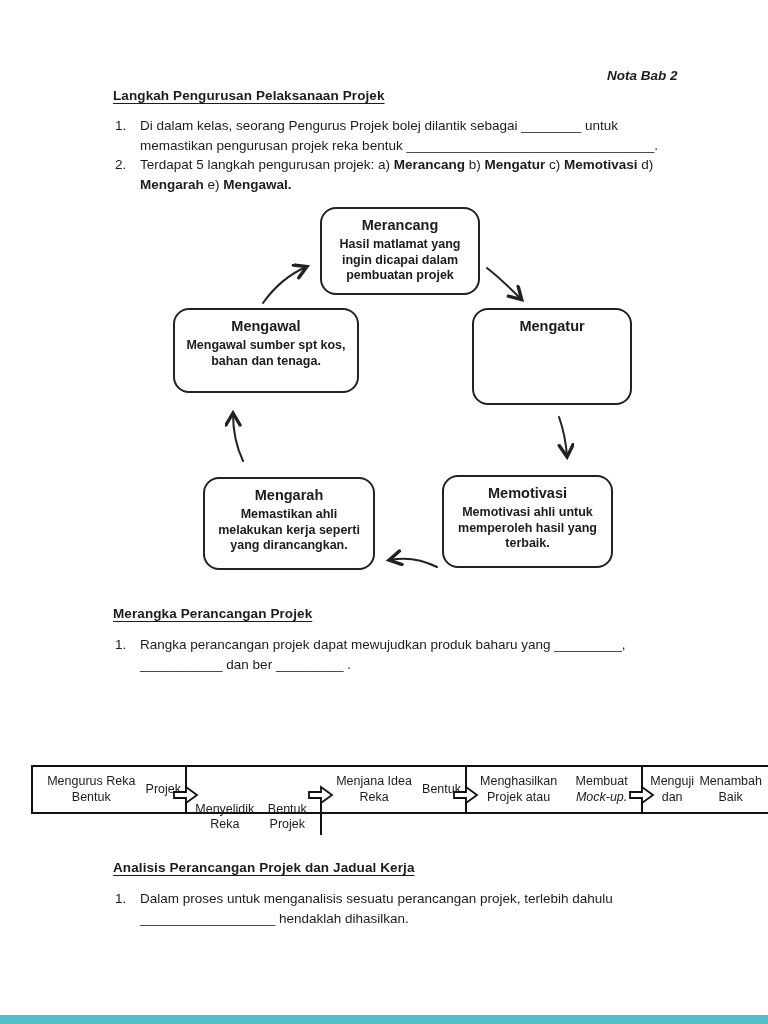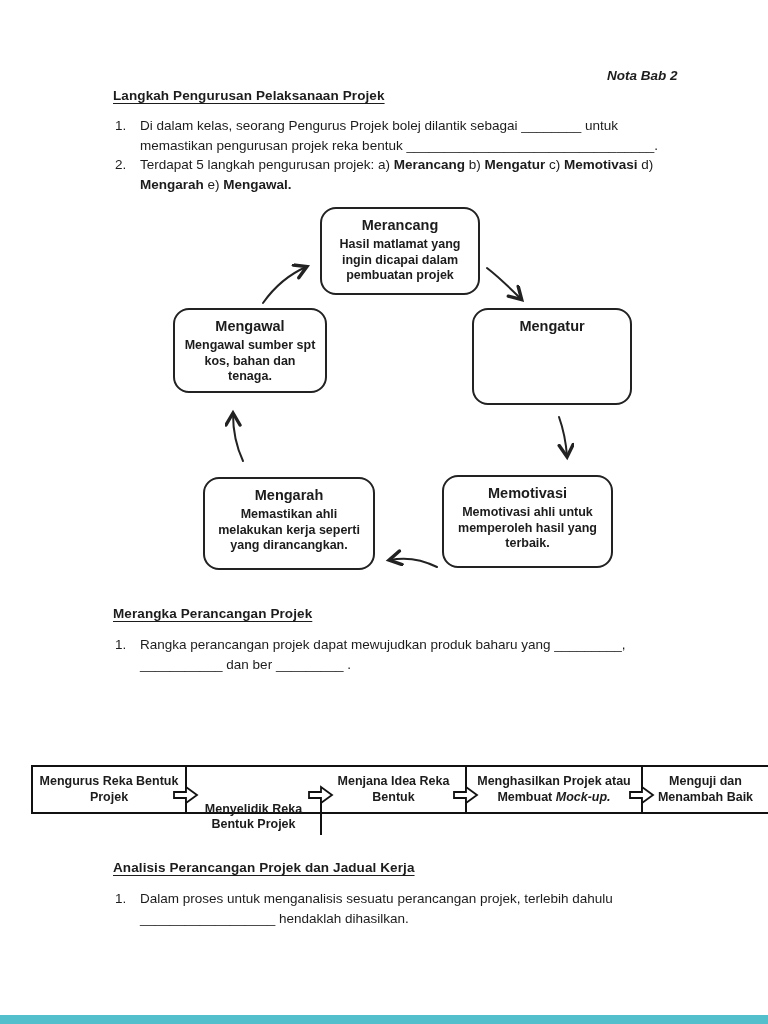--- a/index.html
+++ b/index.html
@@ -49,24 +49,24 @@
   .band {
     position:absolute;
     left:31px; top:765px;
     width:737px; height:49px;
     display:flex;
     border:2px solid #111;
     border-right:none;
   }
   .band-cell {
     border-right:2px solid #111;
-    display:flex; flex-direction:column;
+    display:flex; 
     align-items:center; justify-content:center;
     text-align:center;
-    font-weight:bold; font-size:12.5px; line-height:15.5px;
+    font-weight:normal; font-size:12.5px; line-height:15.5px;
     padding:18px 4px;
   }
   .band-cell:nth-child(1){ width:154px; }
   .band-cell:nth-child(2){ width:135px;margin-top:32px; }
   .band-cell:nth-child(3){ width:145px; }
   .band-cell:nth-child(4){ width:176px; }
   .band-cell:nth-child(5){ flex:1; border-right:none; }
   .band-arrow {
     position:absolute; top:785px;
     width:26px; height:20px;
@@ -104,21 +104,21 @@
 
 <div class="cycle-box" style="left:320px; top:207px; width:160px; min-height:88px;">
   <div class="cycle-title">Merancang</div>
   <div class="cycle-body">Hasil matlamat yang ingin dicapai dalam pembuatan projek</div>
 </div>
 
 <div class="cycle-box" style="left:472px; top:308px; width:160px; min-height:97px;">
   <div class="cycle-title">Mengatur</div>
 </div>
 
-<div class="cycle-box" style="left:173px; top:308px; width:154px; min-height:85px;">
+<div class="cycle-box" style="left:173px; top:308px; width:186px; min-height:85px;">
   <div class="cycle-title">Mengawal</div>
   <div class="cycle-body">Mengawal sumber spt kos, bahan dan tenaga.</div>
 </div>
 
 <div class="cycle-box" style="left:203px; top:477px; width:172px; min-height:93px;">
   <div class="cycle-title">Mengarah</div>
   <div class="cycle-body">Memastikan ahli melakukan kerja seperti yang dirancangkan.</div>
 </div>
 
 <div class="cycle-box" style="left:442px; top:475px; width:171px; min-height:93px;">

